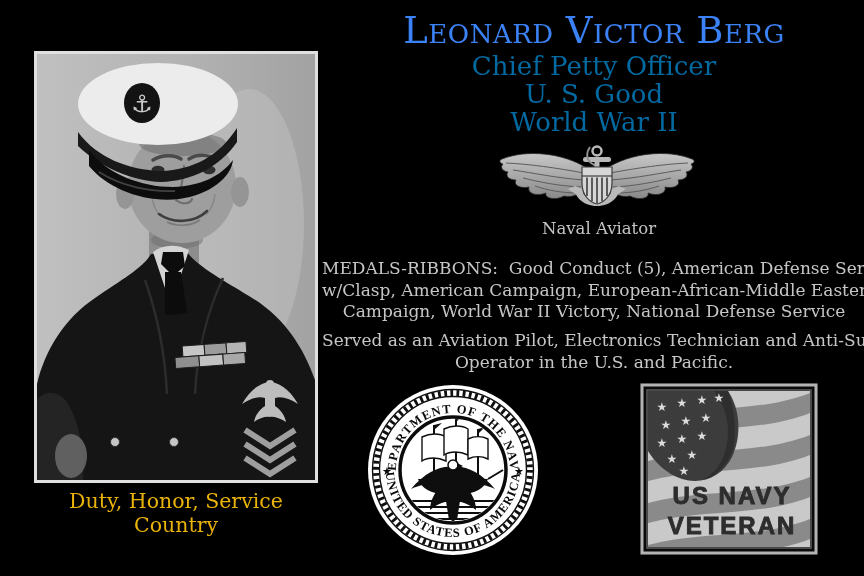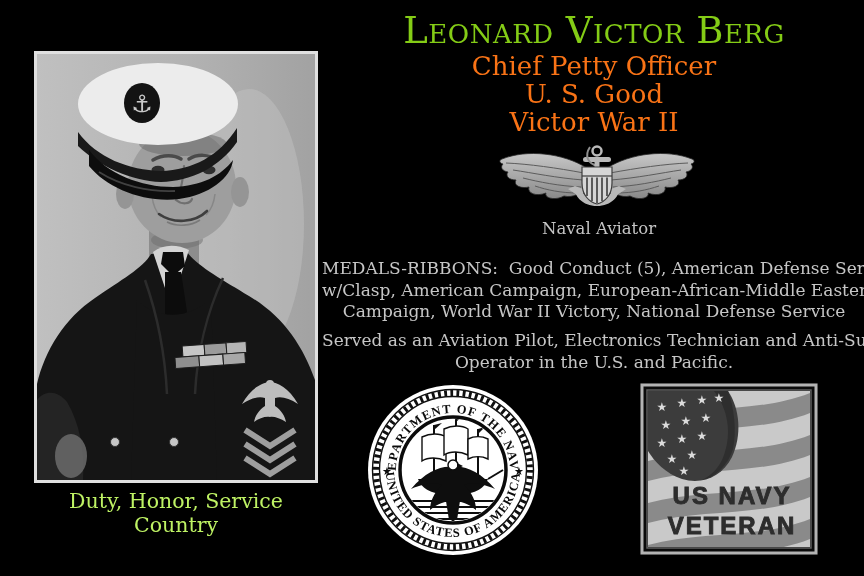--- a/index.html
+++ b/index.html
@@ -4,25 +4,25 @@
 <style>
   html,body{margin:0;padding:0;background:#000;}
   .plaque{
     position:relative;width:864px;height:576px;background:#000000;overflow:hidden;
     font-family:"DejaVu Serif", serif;color:#c6c6c6;
   }
   .abs{position:absolute;}
   
   .photo-frame{left:34px;top:51px;width:278px;height:426px;border:3px solid #e0e0e0;background:#aaa;}
   .photo-frame svg{display:block;}
-  .photo-caption{left:34px;top:489px;width:284px;text-align:center;font-size:20.5px;color:#bef264;}
+  .photo-caption{left:34px;top:489px;width:284px;text-align:center;font-size:20.5px;color:#eab308;}
   
   .header{left:326px;top:10px;width:536px;text-align:center;}
-  .header .name{font-size:37px;line-height:42px;font-variant:small-caps;color:#84cc16;letter-spacing:0.5px;}
-  .header .sub{font-size:26px;line-height:28px;color:#f97316;}
+  .header .name{font-size:37px;line-height:42px;font-variant:small-caps;color:#3b82f6;letter-spacing:0.5px;}
+  .header .sub{font-size:26px;line-height:28px;color:#0369a1;}
   .wings-wrap{left:495px;top:142px;width:204px;height:78px;}
   .wings-caption{left:326px;top:219px;width:546px;text-align:center;font-size:16.5px;color:#c4c4c4;}
   .medals{left:322px;top:258px;width:544px;text-align:center;font-size:17px;line-height:21.5px;color:#c6c6c6;white-space:nowrap;}
   .service{left:322px;top:330px;width:544px;text-align:center;font-size:17px;line-height:21.5px;color:#c6c6c6;white-space:nowrap;}
   .seal-wrap{left:366px;top:383px;width:174px;height:174px;}
   .badge-wrap{left:640px;top:383px;width:178px;height:172px;}
 </style>
 </head>
 <body>
 
@@ -99,21 +99,21 @@
         </g>
       </g>
     </svg>
   </div>
   <div class="abs photo-caption">Duty, Honor, Service Country</div>
 
   <div class="abs header">
     <div class="name">Leonard Victor Berg</div>
     <div class="sub">Chief Petty Officer</div>
     <div class="sub">U. S. Good</div>
-    <div class="sub">Victor War II</div>
+    <div class="sub">World War II</div>
   </div>
 
   <div class="abs wings-wrap">
     <svg width="204" height="78" viewBox="0 0 204 78">
       <defs>
         <linearGradient id="wgrad" x1="0" y1="0" x2="0" y2="1">
           <stop offset="0" stop-color="#c7c7c7"></stop>
           <stop offset="1" stop-color="#898989"></stop>
         </linearGradient>
       </defs>

